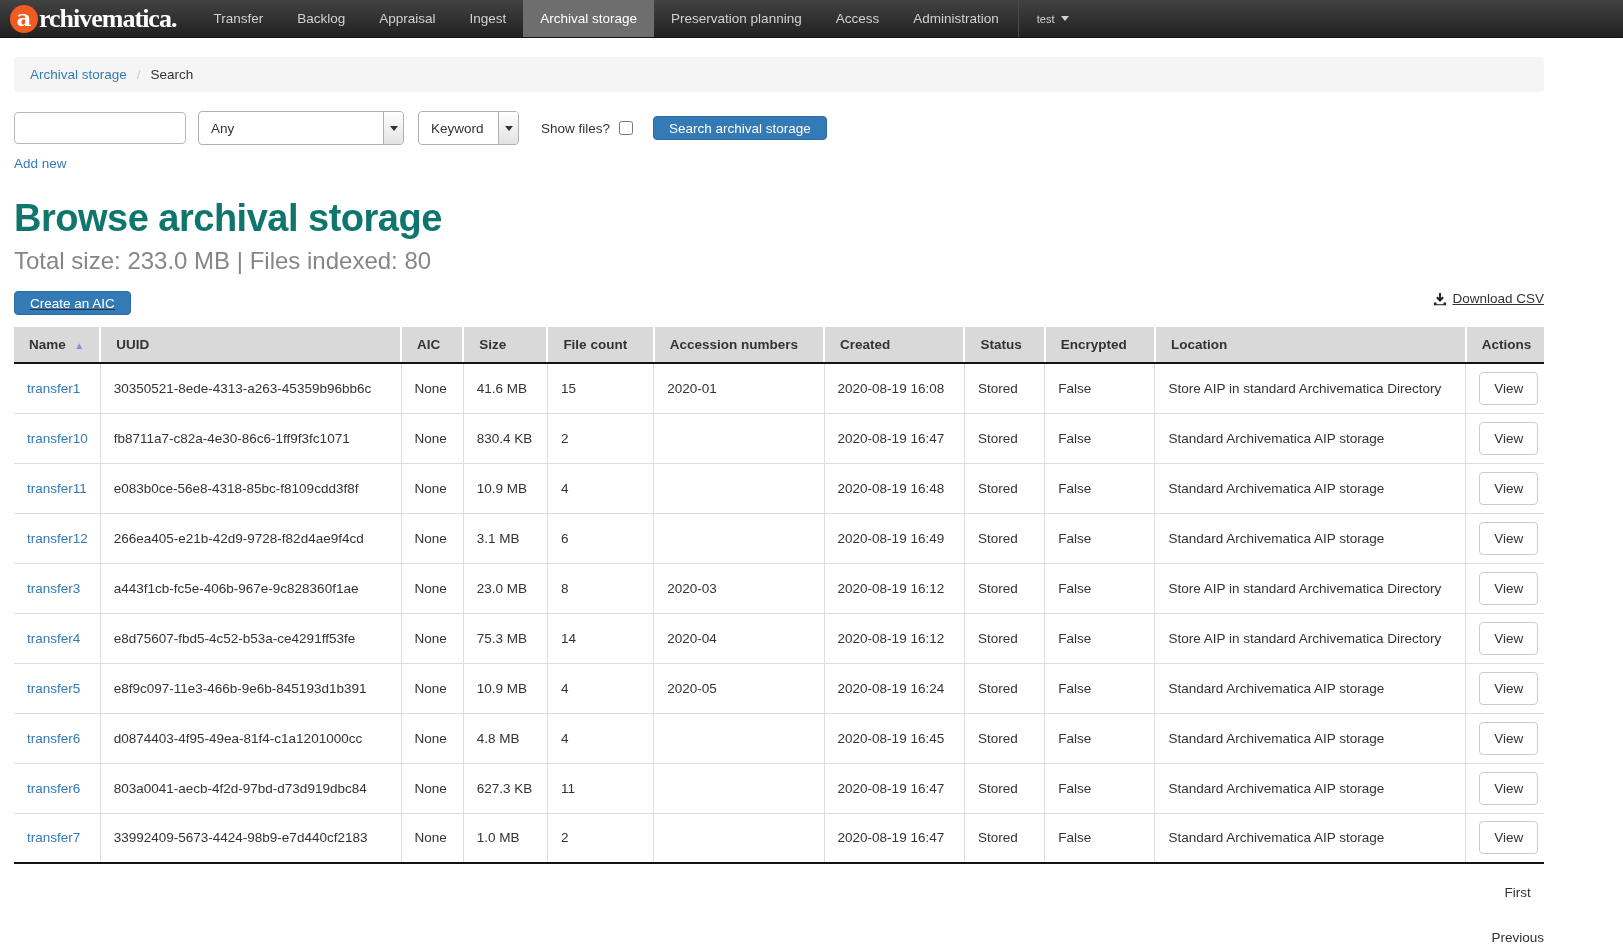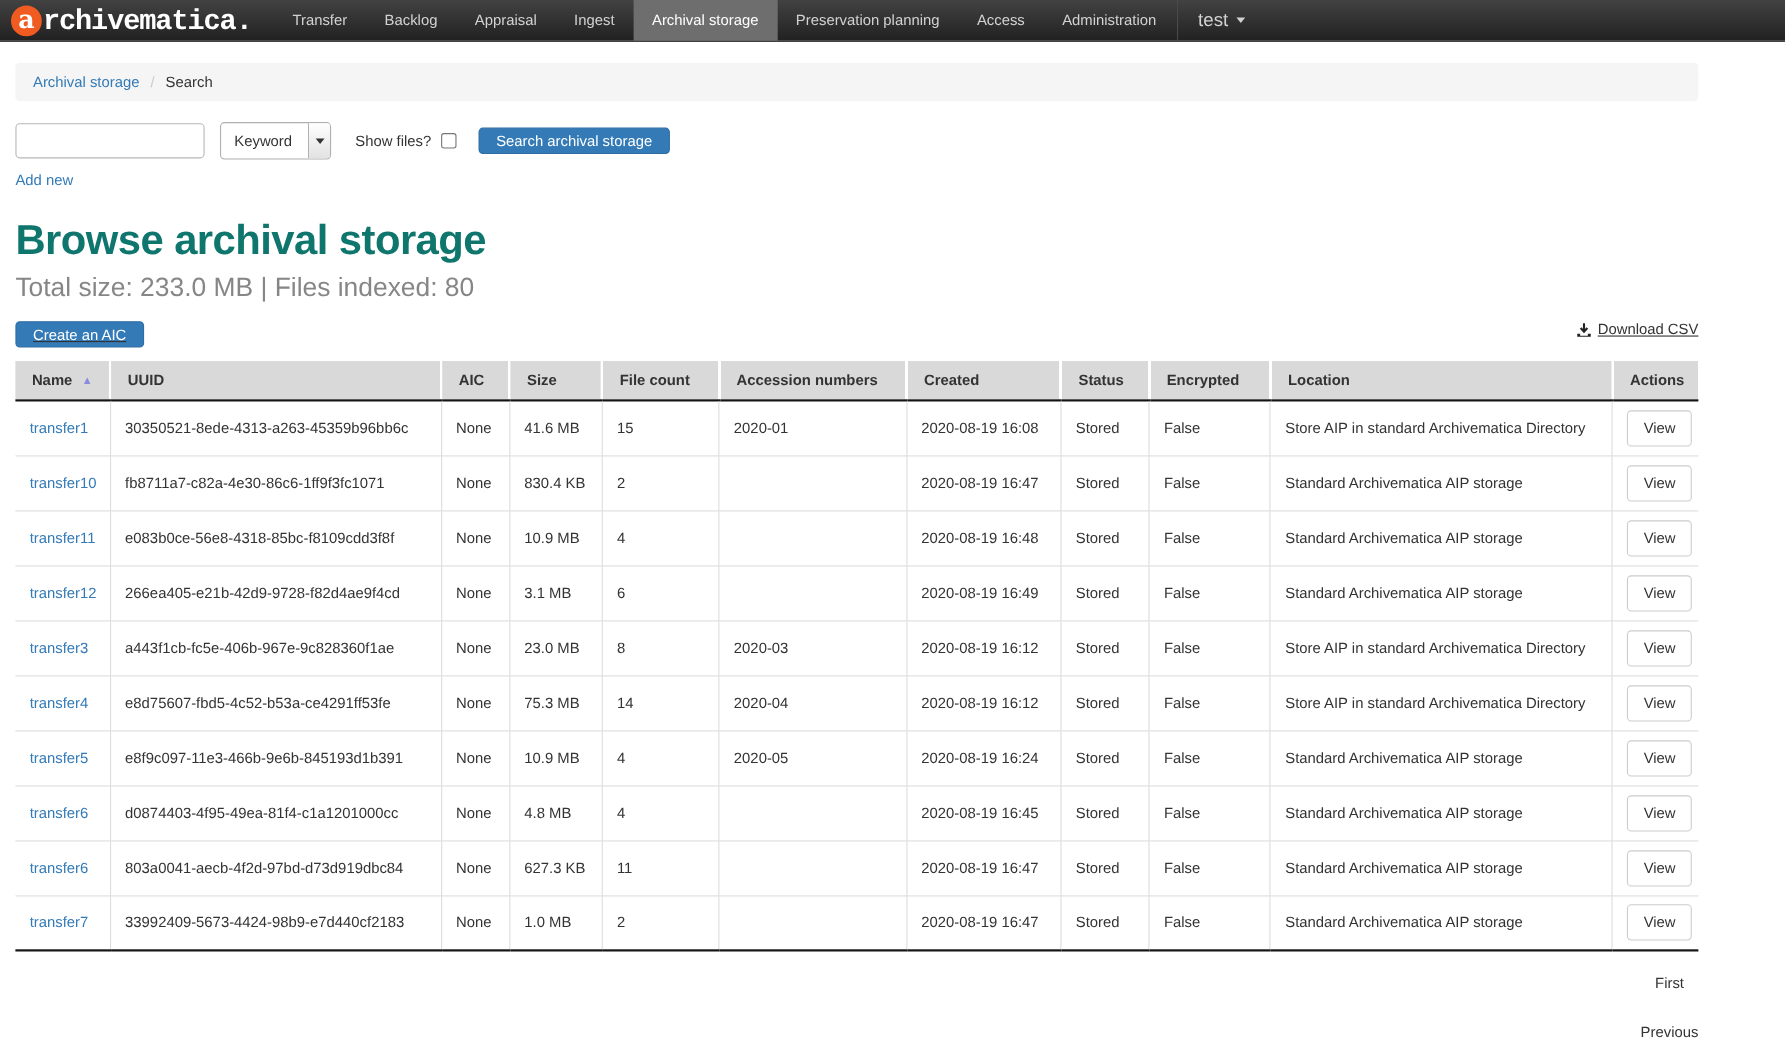--- a/index.html
+++ b/index.html
@@ -34,42 +34,42 @@
     color: #fff;
     font-family: "DejaVu Serif", serif;
     font-weight: bold;
     font-size: 23px;
     line-height: 1;
     display: flex; align-items: center; justify-content: center;
     padding-bottom: 3px;
   }
   .logo-rest {
     color: #fff;
-    font-family: Liberation Mono, monospace;
+    font-family: Liberation Serif, serif;
     font-weight: bold;
     font-size: 26px;
     letter-spacing: -1px;
     margin-left: 1px;
   }
   .nav-items { display: flex; align-items: stretch; }
   .nav-item {
     display: flex; align-items: center;
     padding: 0 17px;
     color: #d2d2d2;
     font-size: 13.5px;
     cursor: pointer;
   }
   .nav-item.active { background: #6e6e6e; color: #fff; }
   .nav-user {
     display: flex; align-items: center; gap: 7px;
     padding: 0 18px;
     margin-left: 2px;
     border-left: 1px solid #4a4a4a;
     color: #d2d2d2;
-    font-size: 17px;
+    font-size: 11px;
     cursor: pointer;
   }
   .caret-down {
     width: 0; height: 0;
     border-left: 4px solid transparent;
     border-right: 4px solid transparent;
     border-top: 5px solid #d2d2d2;
   }
 
   .container { width: 1530px; margin-left: 14px; }
@@ -256,20 +256,26 @@
 <div class="container">
 
   <div class="breadcrumb">
     <a>Archival storage</a>
     <span class="sep">/</span>
     <span class="current">Search</span>
   </div>
 
   <div class="search-row">
     <input class="search-input" type="text" value="" style="">
+    <div class="select sel-field">
+      <span class="val">Any</span>
+      <span class="caret-box">
+          <span class="tri"></span>
+        </span>
+    </div>
     <div class="select sel-term">
       <span class="val">Keyword</span>
       <span class="caret-box">
           <span class="tri"></span>
         </span>
     </div>
     <span class="showfiles-label">Show files?</span>
     <input class="showfiles-box" type="checkbox" style="">
     <button class="btn-primary">Search archival storage</button>
   </div>

